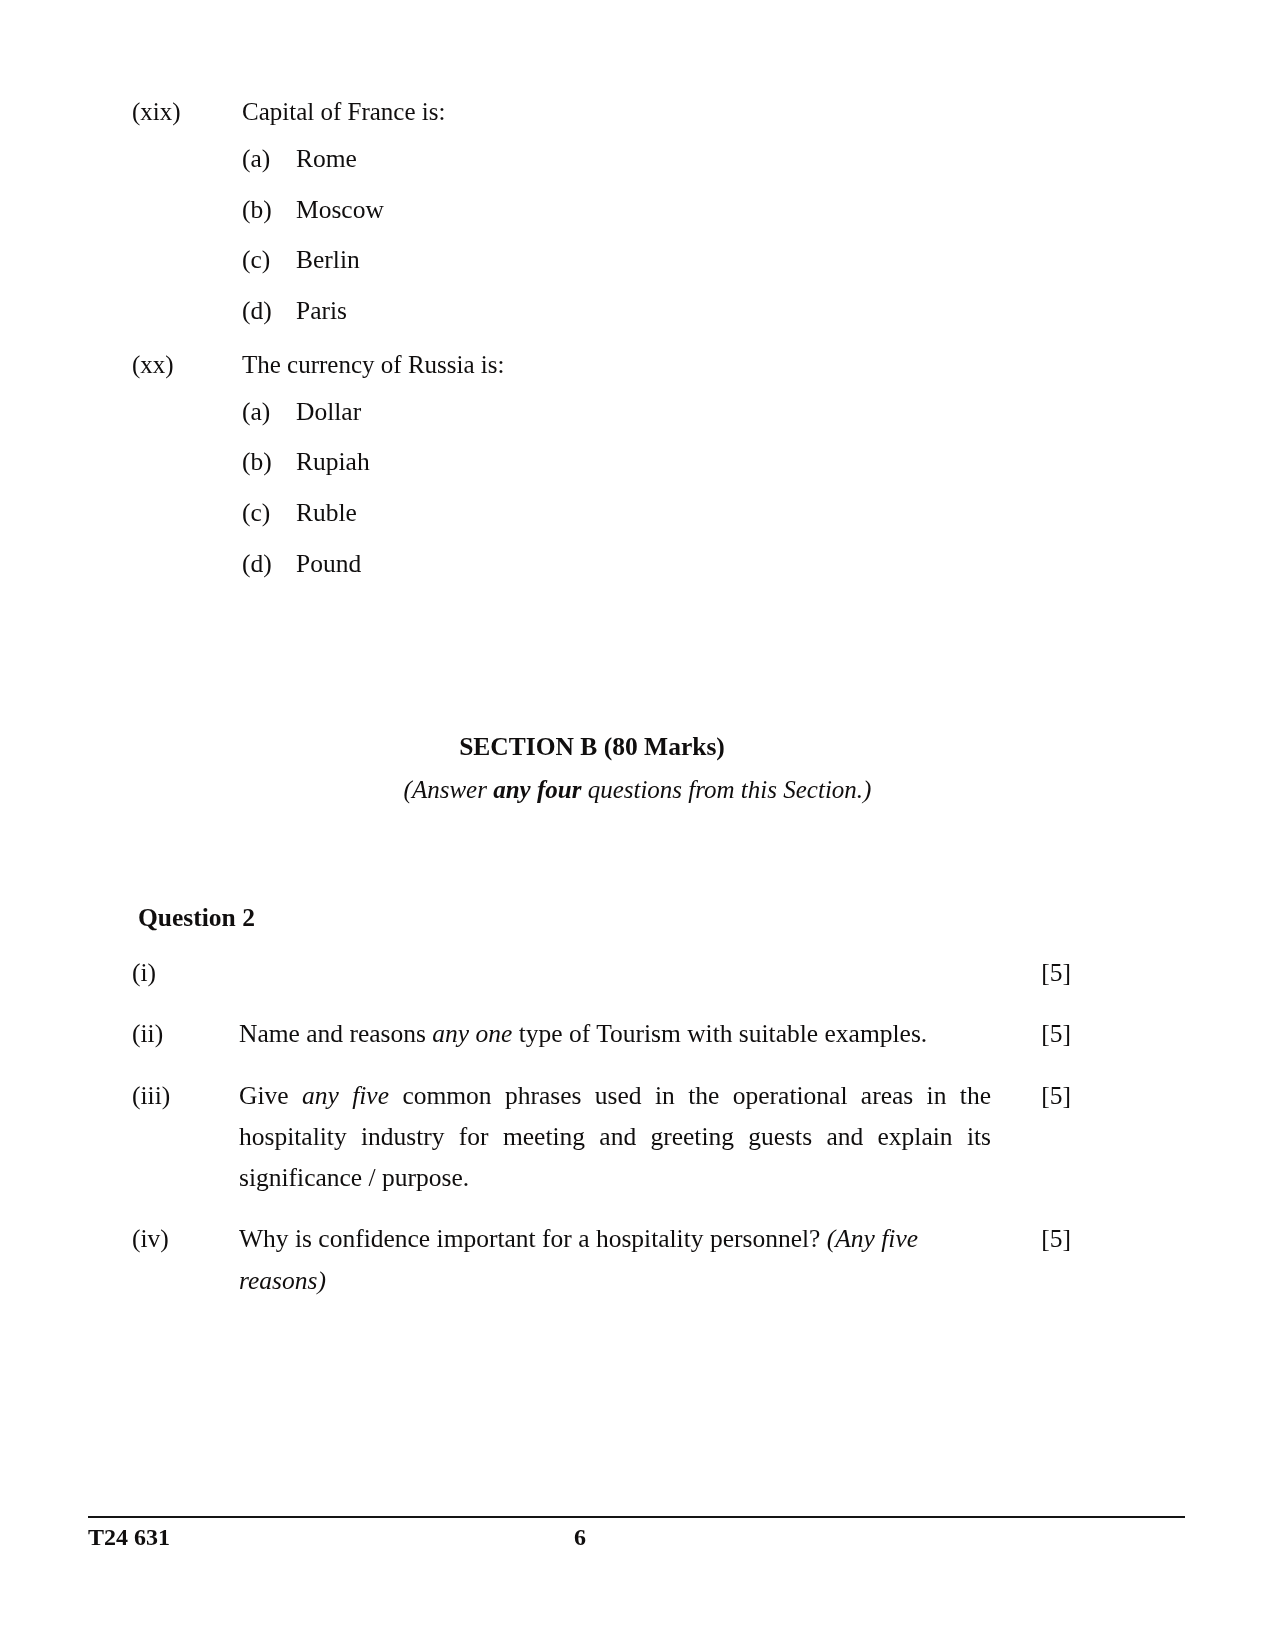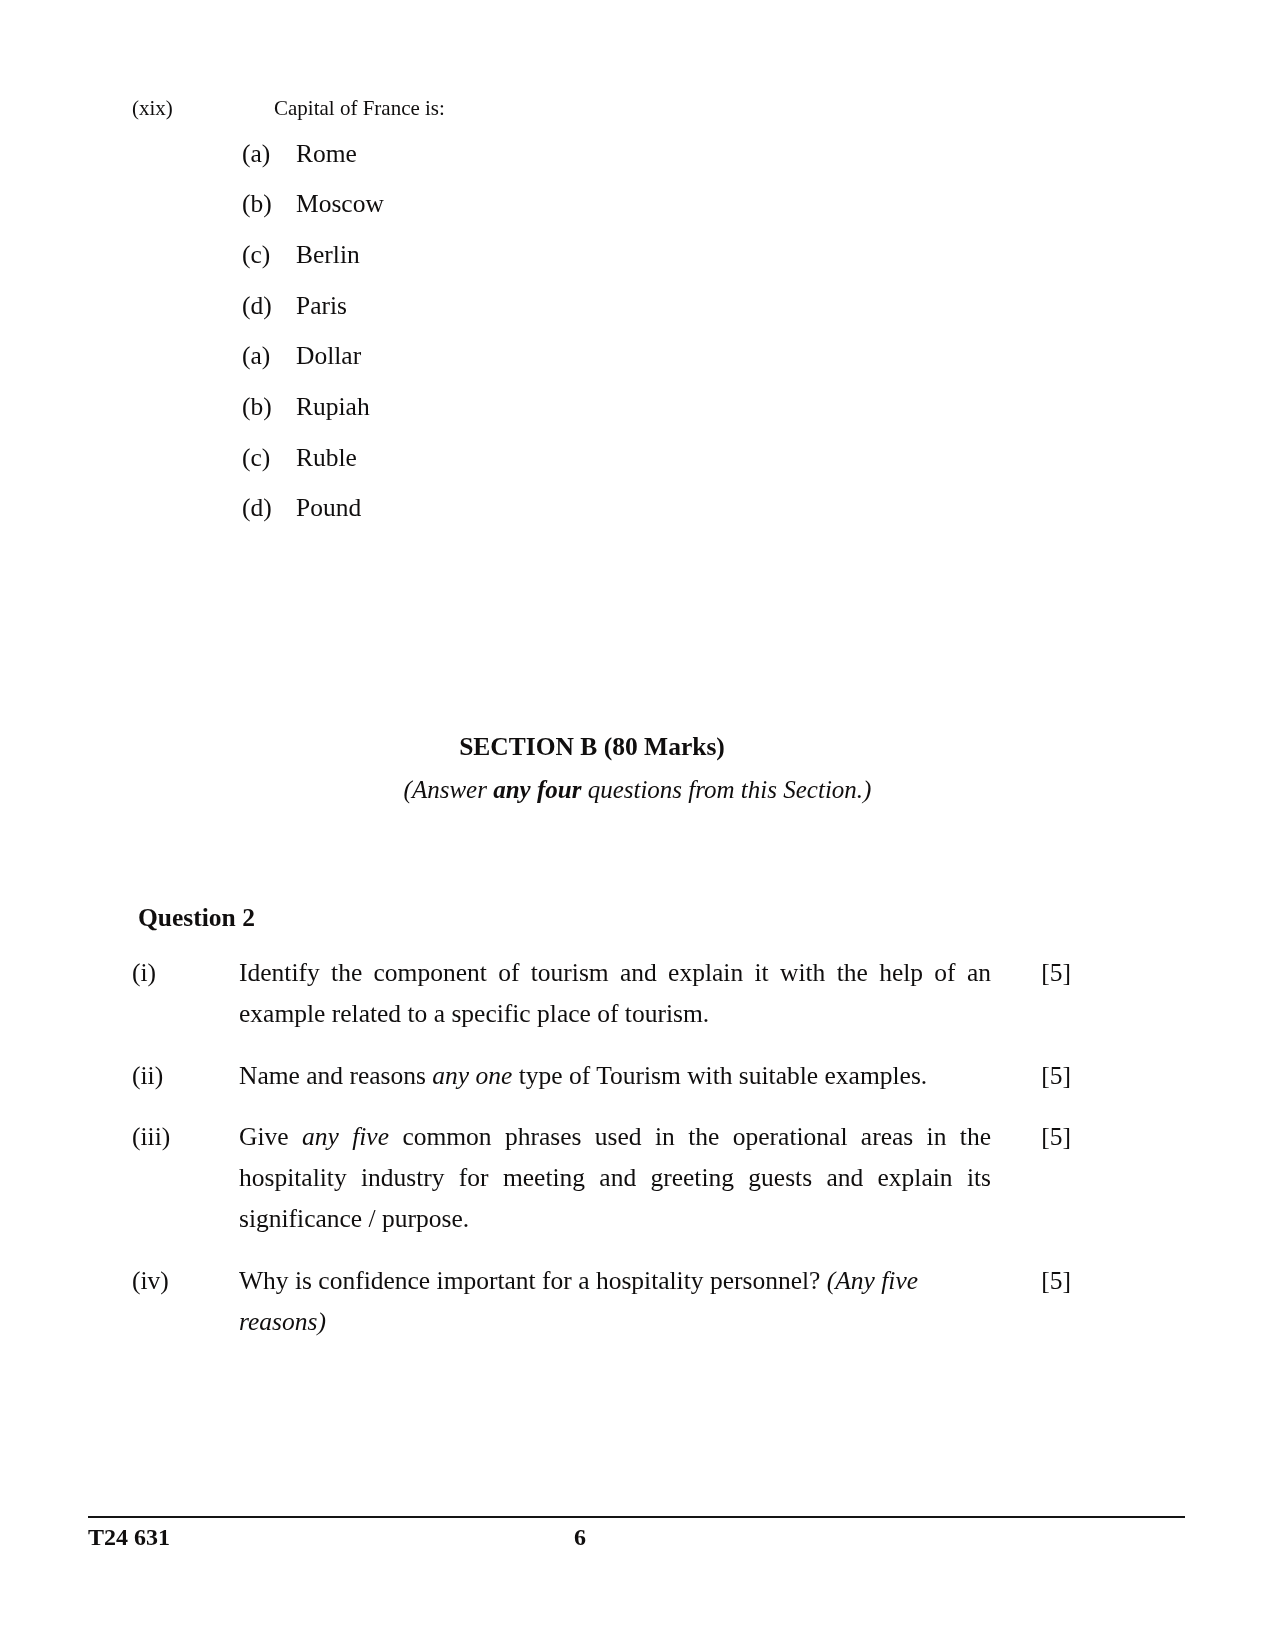--- a/index.html
+++ b/index.html
@@ -26,24 +26,23 @@
   
   .mcq-block {
     position: absolute;
     left: 132px;
     top: 95px;
     width: 1000px;
   }
   .mcq-question {
     display: flex;
     align-items: flex-start;
-    font-size: 21px;
+    font-size: 25px;
     line-height: 1.32;
     margin-bottom: 14px;
-    gap: 32px;
   }
   .mcq-num {
     width: 110px;
     flex: 0 0 110px;
   }
   .mcq-stem {
     flex: 1 1 auto;
   }
   .mcq-options {
     margin: 0;
@@ -189,20 +188,24 @@
       <div class="mcq-option">
         <span class="opt-letter">(c)</span>
         <span class="opt-text">Berlin</span>
       </div>
       <div class="mcq-option">
         <span class="opt-letter">(d)</span>
         <span class="opt-text">Paris</span>
       </div>
     </div>
 
+    <div class="mcq-question second">
+      <span class="mcq-num">(xx)</span>
+      <span class="mcq-stem">The currency of Russia is:</span>
+    </div>
     <div class="mcq-options">
       <div class="mcq-option">
         <span class="opt-letter">(a)</span>
         <span class="opt-text">Dollar</span>
       </div>
       <div class="mcq-option">
         <span class="opt-letter">(b)</span>
         <span class="opt-text">Rupiah</span>
       </div>
       <div class="mcq-option">
@@ -221,21 +224,20 @@
 
   <div class="section-sub"><span>(Answer </span><b>any four</b><span> questions from this Section.)</span></div>
 
   <div class="question-title">Question 2</div>
 
   <div class="qblock">
 
     <div class="qitem">
       <div class="q-num">(i)</div>
       <div class="q-body">
-        <div class="para-just">Identify the component of tourism and explain it with the help of an example related to a specific place of tourism.</div>
       </div>
       <div class="q-marks">[5]</div>
     </div>
 
     <div class="qitem">
       <div class="q-num">(ii)</div>
       <div class="q-body para-just"><span>Name and reasons </span><i>any one</i><span> type of Tourism with suitable examples.</span></div>
       <div class="q-marks">[5]</div>
     </div>
 

